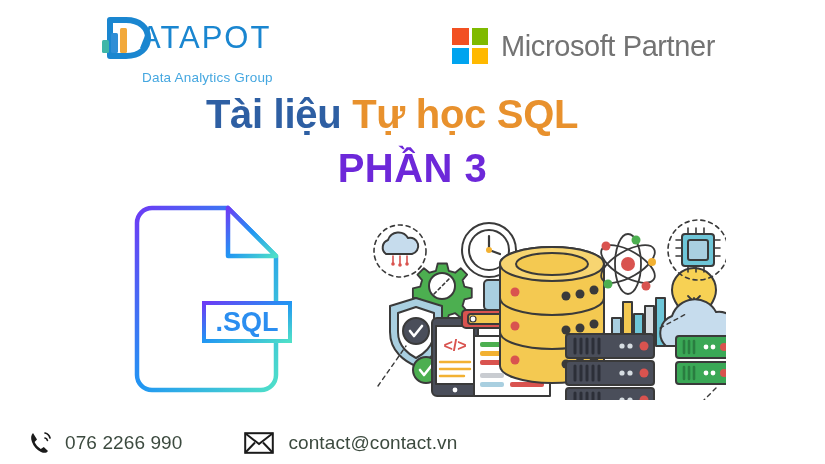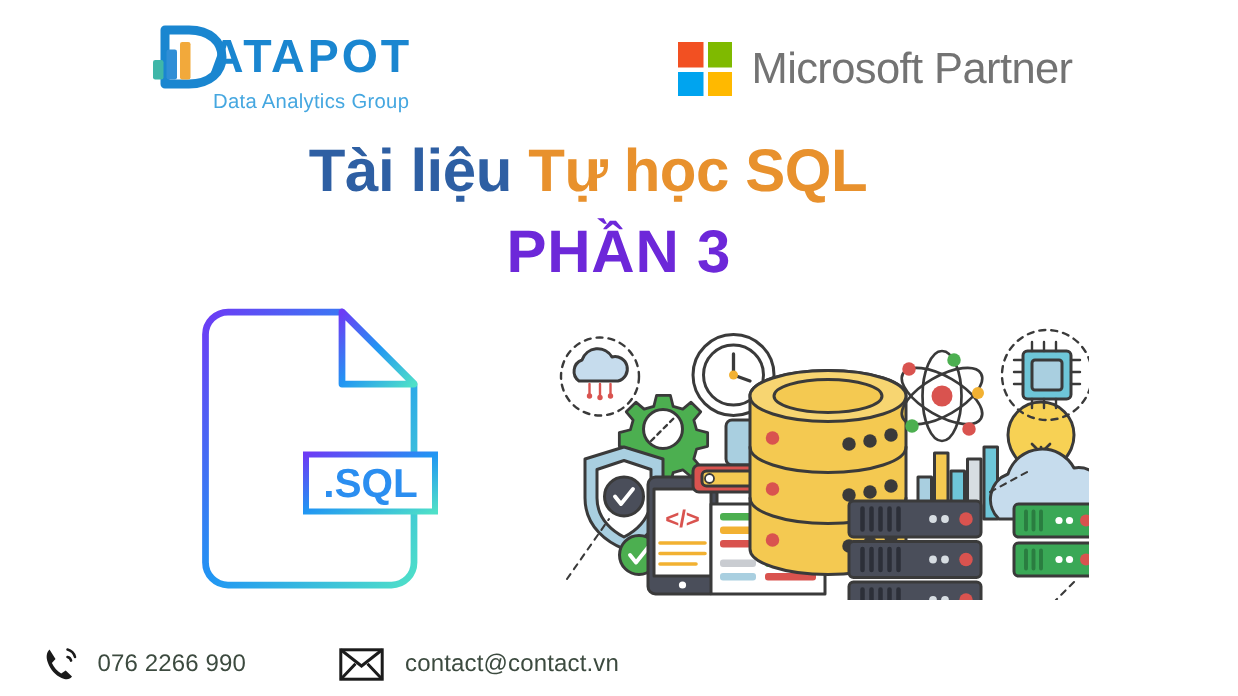--- a/index.html
+++ b/index.html
@@ -9,22 +9,22 @@
     font-family:"Liberation Sans", sans-serif;
     overflow:hidden;
     position:relative;
   }
   .stage{position:relative;width:825px;height:464px;}
 
   
   .logo-datapot{position:absolute;left:96px;top:16px;width:200px;height:62px;}
   .logo-mark{position:absolute;left:0;top:0;width:62px;height:44px;}
   .wordmark{position:absolute;left:44px;top:6px;font-size:31px;letter-spacing:2.0px;
-            font-weight:700;color:#1a86d0;line-height:1;}
-  .tagline{position:absolute;left:46px;top:44px;font-size:13.5px;color:#45a7e0;
+            font-weight:400;color:#1a86d0;line-height:1;}
+  .tagline{position:absolute;left:46px;top:54px;font-size:13.5px;color:#45a7e0;
            letter-spacing:0.2px;white-space:nowrap;}
 
   .logo-ms{position:absolute;left:452px;top:24px;height:44px;display:flex;align-items:center;gap:13px;}
   .ms-squares{width:36px;height:36px;display:grid;grid-template-columns:1fr 1fr;
               grid-template-rows:1fr 1fr;gap:3px;}
   .ms-squares span{display:block;}
   .ms-text{font-size:29px;color:#737373;letter-spacing:-0.4px;font-weight:400;}
 
   
   .title-main{position:absolute;left:0;top:94px;width:784px;text-align:center;
@@ -36,21 +36,21 @@
 
   
   .sql-file{position:absolute;left:132px;top:203px;width:162px;height:192px;}
   .db-art{position:absolute;left:360px;top:218px;width:366px;height:182px;}
 
   
   .footer{position:absolute;left:28px;top:428px;height:30px;display:flex;align-items:center;}
   .f-item{display:flex;align-items:center;}
   .f-phone-icon{width:26px;height:26px;}
   .f-mail-icon{width:30px;height:22px;}
-  .f-text{font-size:16px;color:#3c4a3f;letter-spacing:0.1px;}
+  .f-text{font-size:19px;color:#3c4a3f;letter-spacing:0.1px;}
   .gap-a{width:11px;}
   .gap-b{width:62px;}
   .gap-c{width:14px;}
 </style>
 </head>
 <body>
 
 <div class="stage">
 
   <div class="logo-datapot">

